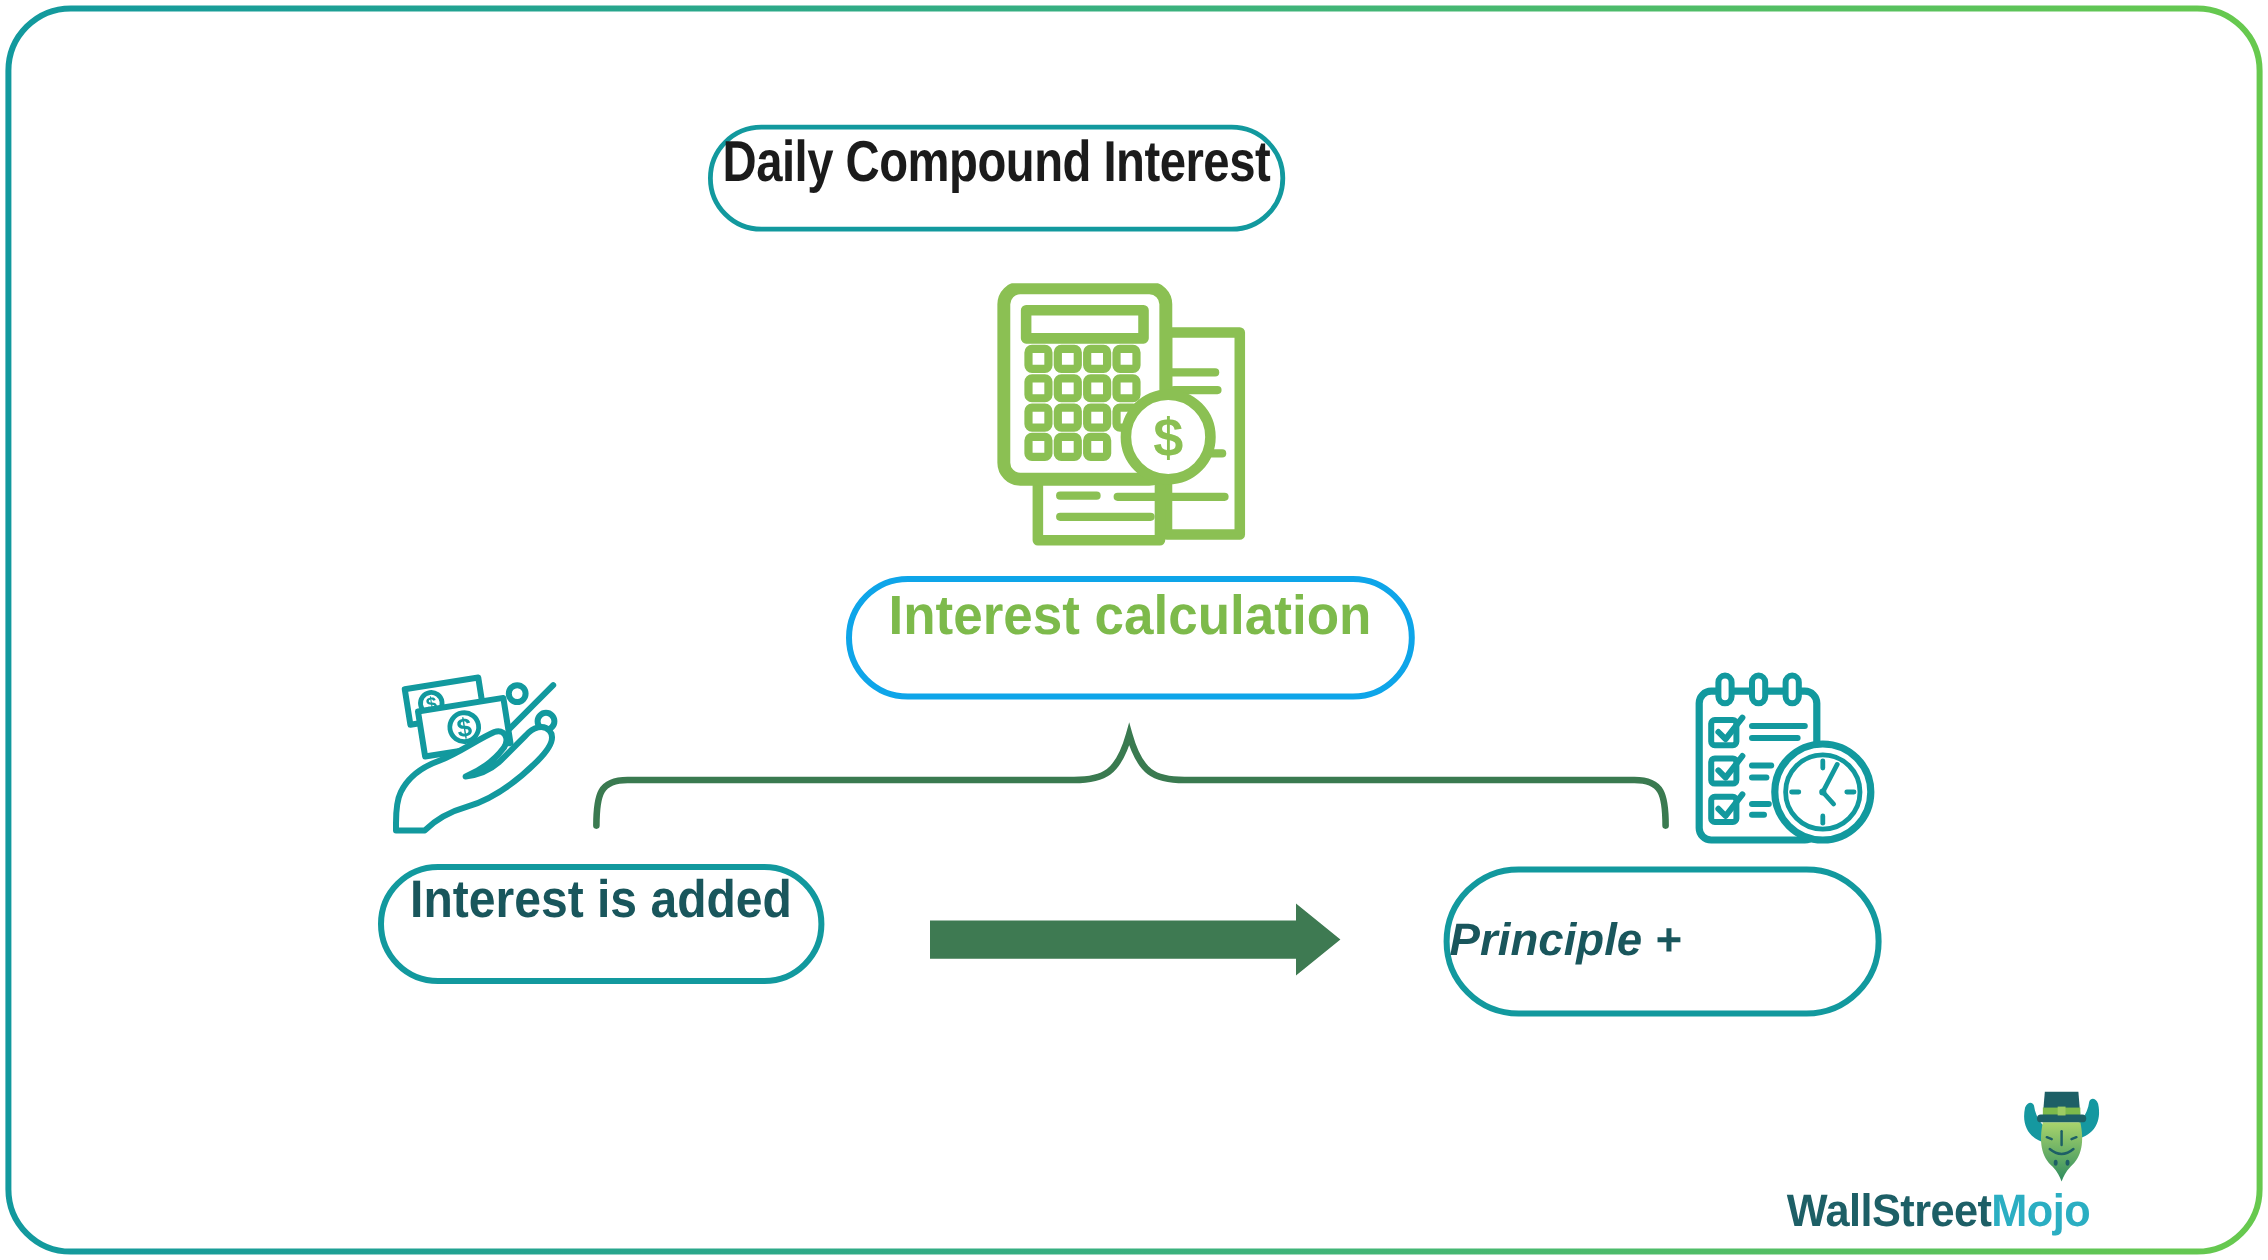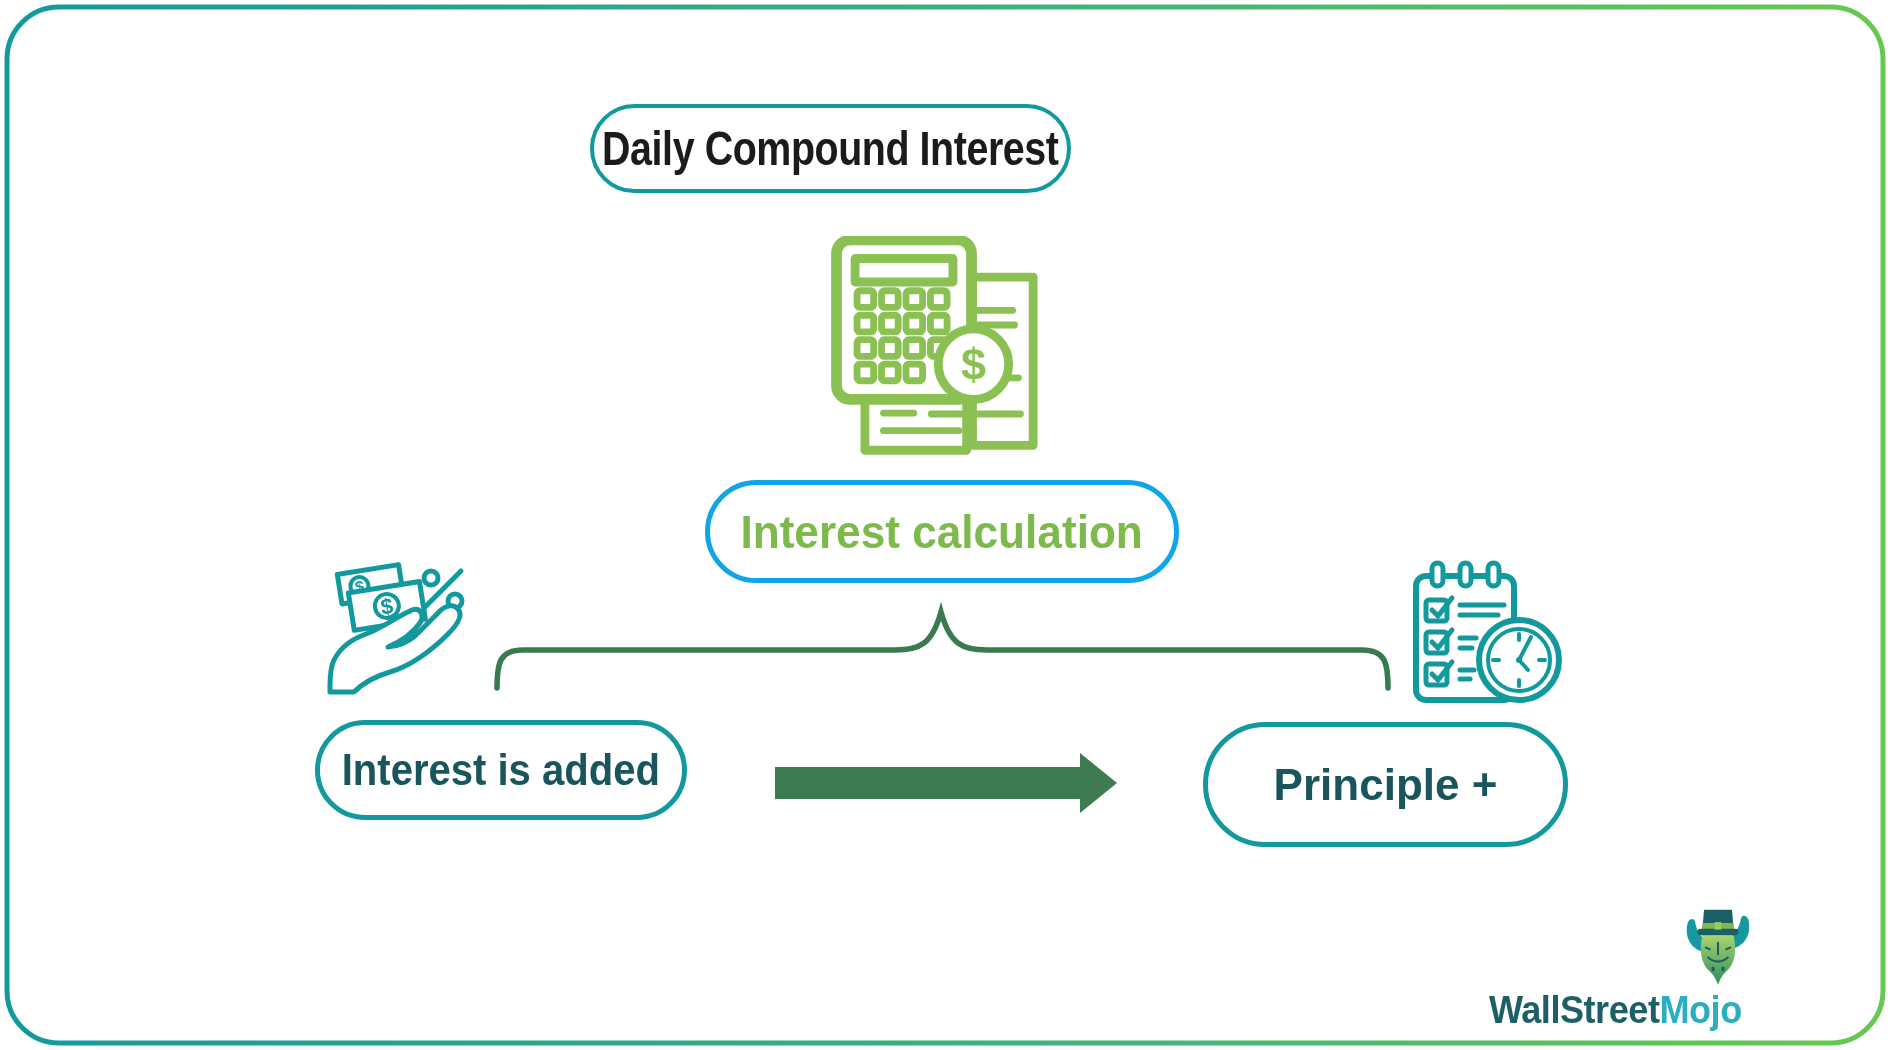--- a/index.html
+++ b/index.html
@@ -7,21 +7,21 @@
     position:relative;
     width:1890px;height:1050px;
     background:#ffffff;
     overflow:hidden;
     font-family:"Liberation Sans", sans-serif;
   }
   .abs{position:absolute;}
   svg{display:block;}
   .pill{
     position:absolute;
-    display:flex;align-items:center;justify-content:center;
+    display:flex;align-items:flex-start;justify-content:center;
     background:#fff;border-radius:999px;box-sizing:border-box;
     text-align:center;
   }
   .squeeze{white-space:nowrap;display:inline-block;transform-origin:center;}
 
   .title-pill{
     left:590px;top:104px;width:481px;height:89px;
     border:4px solid #12999E;
   }
   .title-text{
@@ -56,21 +56,21 @@
   .arrow{left:772px;top:750px;}
 
   .clip-icon{left:1412px;top:560px;}
 
   .right-pill{
     left:1203px;top:722px;width:365px;height:125px;
     border:5px solid #12999E;
     flex-direction:column;
   }
   .right-pill-text{
-    font-size:44px;font-weight:700;color:#19565C;line-height:1.22;
+    font-size:38px;font-weight:700;color:#19565C;line-height:1.22;font-style:italic;
   }
 
   .logo{
     position:absolute;left:1483px;top:903px;
     display:flex;align-items:flex-end;flex-direction:column;
   }
   .logo-text{
     font-size:38px;font-weight:700;white-space:nowrap;
     margin-left:6px;transform:scaleX(0.95);transform-origin:left center;
     letter-spacing:-0.5px;

